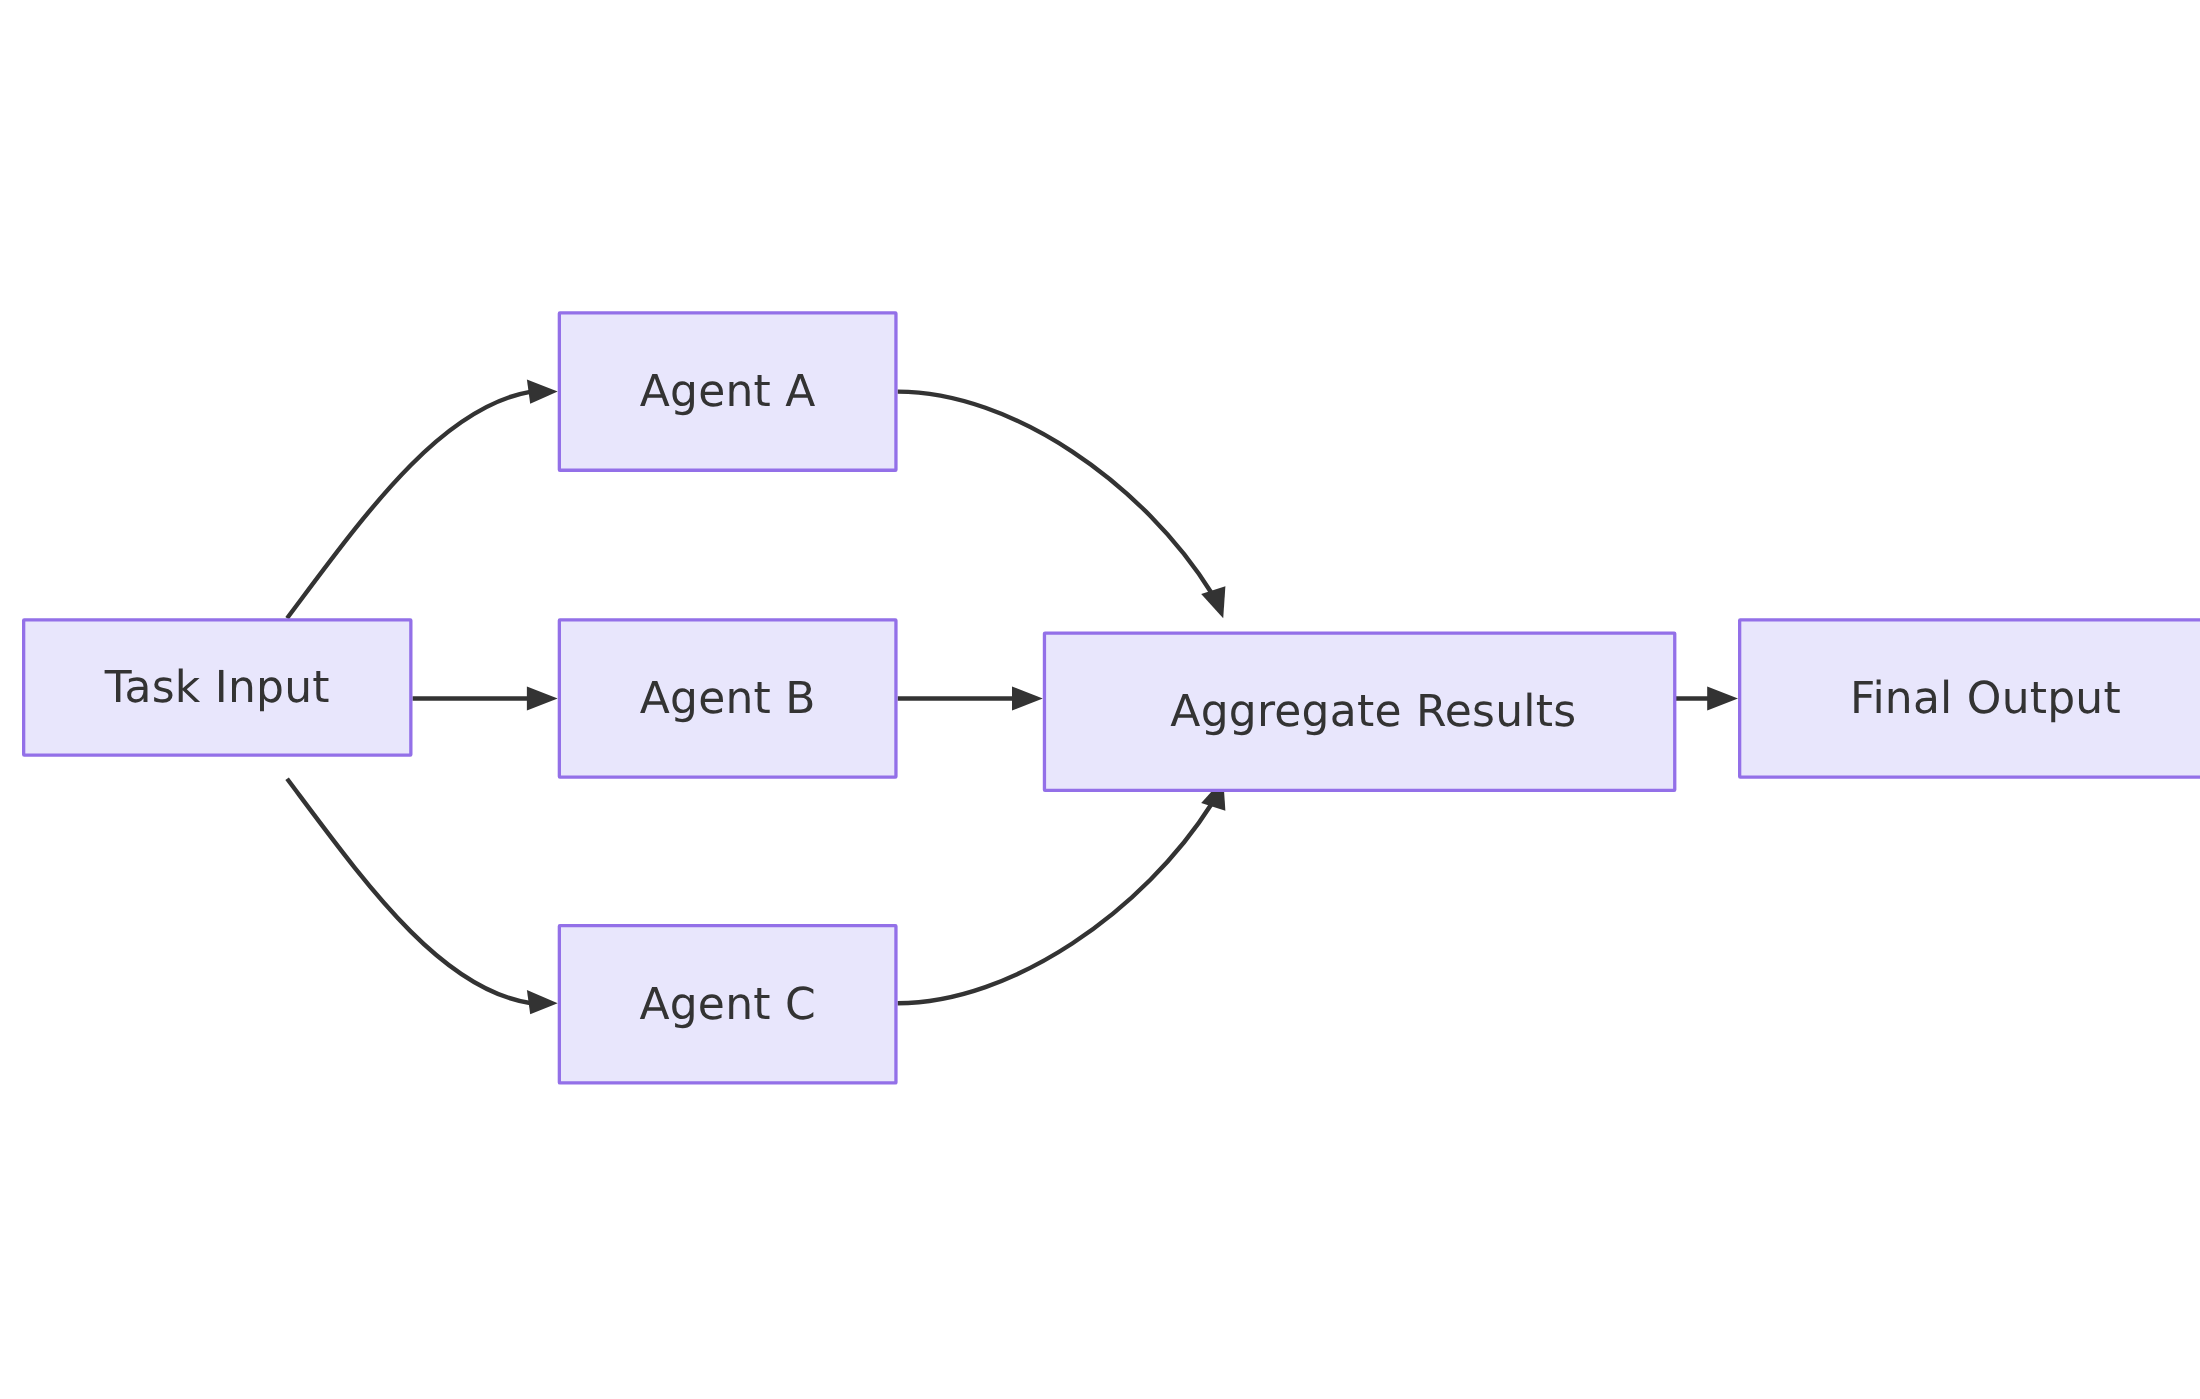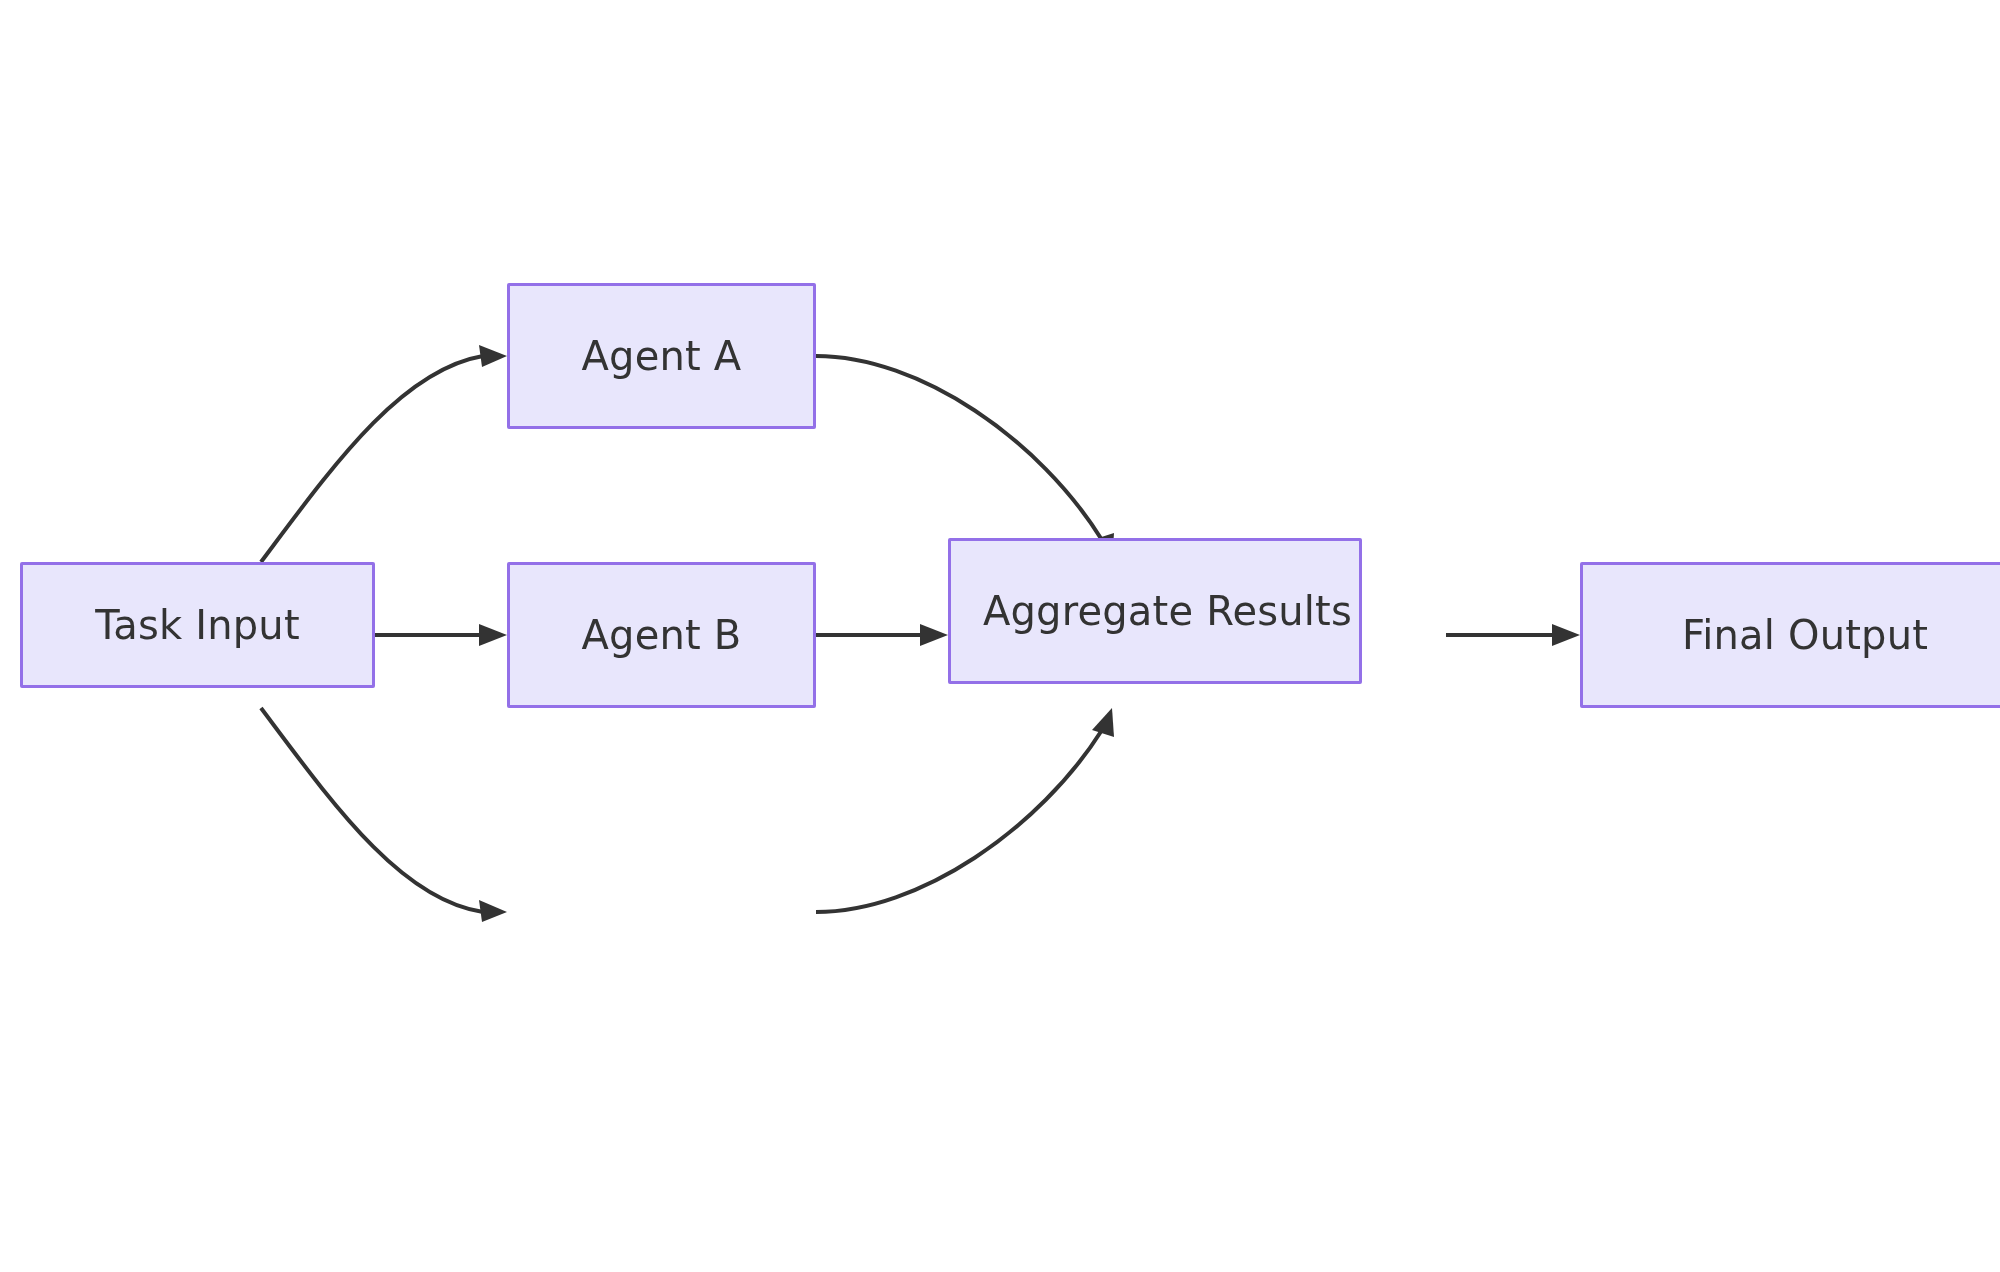--- a/index.html
+++ b/index.html
@@ -42,21 +42,21 @@
     color: #333333;
     line-height: 1;
     white-space: nowrap;
     letter-spacing: 0.2px;
   }
   
   #node-task-input      { left: 20px;   top: 562px; width: 355px; height: 126px; }
   #node-agent-a         { left: 507px;  top: 283px; width: 309px; height: 146px; }
   #node-agent-b         { left: 507px;  top: 562px; width: 309px; height: 146px; }
   #node-agent-c         { left: 507px;  top: 840px; width: 309px; height: 146px; }
-  #node-aggregate       { left: 948px;  top: 538px; width: 414px; height: 146px; padding-left: 25px; }
+  #node-aggregate       { left: 948px;  top: 574px; width: 576px; height: 146px; padding-left: 25px; }
   #node-final-output    { left: 1580px; top: 562px; width: 450px; height: 146px; }
   .edge-path {
     fill: none;
     stroke: #333333;
     stroke-width: 4;
     stroke-linecap: butt;
   }
   .arrow-head {
     fill: #333333;
     stroke: none;
@@ -111,20 +111,23 @@
   </div>
 
   <div class="node" id="node-agent-a">
     <span class="node-label">Agent A</span>
   </div>
 
   <div class="node" id="node-agent-b">
     <span class="node-label">Agent B</span>
   </div>
 
+  <div class="node" id="node-agent-c">
+    <span class="node-label">Agent C</span>
+  </div>
 
   <div class="node" id="node-aggregate">
     <span class="node-label">Aggregate Results</span>
   </div>
 
   <div class="node" id="node-final-output">
     <span class="node-label">Final Output</span>
   </div>
 
 </div>

